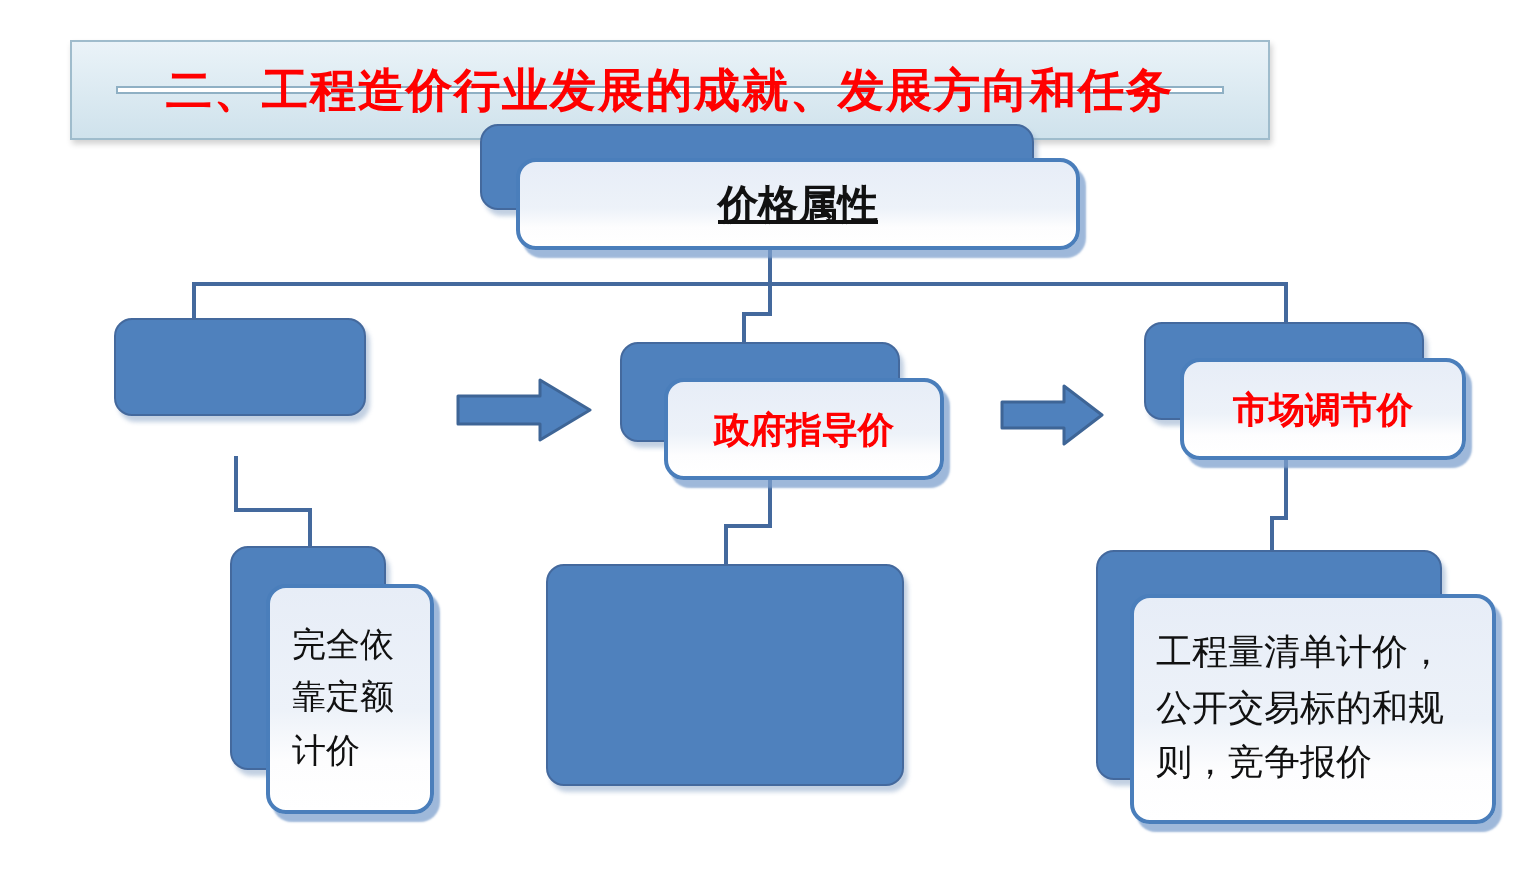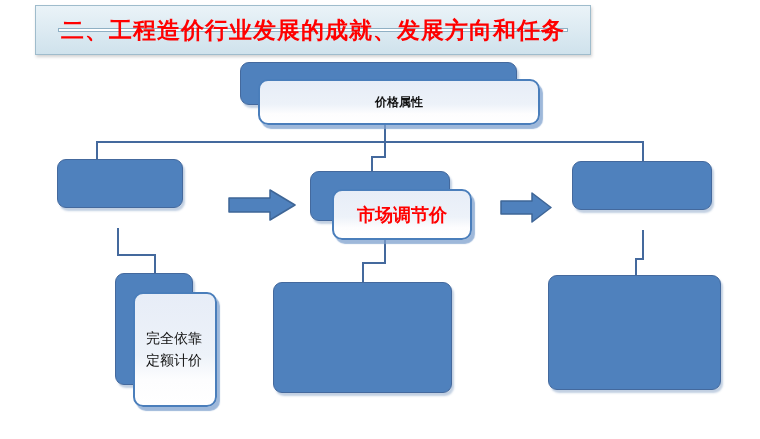--- a/index.html
+++ b/index.html
@@ -3,21 +3,21 @@
 <meta charset="utf-8">
 <style>
   html,body { margin:0; padding:0; background:#fff; }
   .canvas {
     position:relative; width:760px; height:439px; background:#ffffff;
     overflow:hidden; font-family:"Liberation Sans", sans-serif;
   }
 
   
   .title-outer {
-    position:absolute; left:35px; top:5px; width:556px; height:50px;
+    position:absolute; left:35px; top:20px; width:600px; height:50px;
     box-sizing:border-box; border:1px solid #9fbccc;
     background:linear-gradient(180deg,#eaf3f8 0%,#cfe2ec 100%);
     padding:22px; box-shadow:1px 2px 3px rgba(0,0,0,0.18);
   }
   .title-inner {
     box-sizing:border-box; width:100%; height:100%;
     border:1px solid #8fb0c4; background:#ffffff;
     display:flex; align-items:center; justify-content:center;
   }
   .title-text {
@@ -41,23 +41,23 @@
     box-shadow:2px 3px 2px rgba(120,150,190,0.45);
   }
   .white-box {
     position:absolute; box-sizing:border-box;
     border:2px solid #4a7ebb; border-radius:10px;
     background:linear-gradient(180deg,#e7edf7 0%,#edf2f9 55%,#fdfdfe 78%,#ffffff 100%);
     box-shadow:3px 4px 1px rgba(125,160,205,0.75);
     display:flex; align-items:center; justify-content:center;
   }
   .label-red { color:#ff0000; font-weight:bold; font-size:18px; white-space:nowrap; }
-  .label-black { color:#111; font-size:12px; font-weight:bold; }
+  .label-black { color:#111; font-size:20px; font-weight:bold;text-decoration:underline; }
   .detail-text {
-    color:#111; font-size:14px; line-height:1.55; text-align:left;
+    color:#111; font-size:17px; line-height:1.55; text-align:left;
     padding:4px 8px 4px 11px;
   }
 
   .line { position:absolute; background:#44699d; }
 
   .arrow-svg { position:absolute; }
 </style>
 </head>
 <body>
 
@@ -96,31 +96,37 @@
   </div>
 
   <div class="blue-rect" style="left:57px;top:159px;width:126px;height:49px;"></div>
 
   <svg class="arrow-svg" style="left:228px;top:187px;" width="70" height="36" viewBox="0 0 70 36">
     <polygon points="1,11 42,11 42,3 67,18 42,33 42,25 1,25" fill="#4f81bd" stroke="#3e6596" stroke-width="1.5" stroke-linejoin="round"></polygon>
   </svg>
 
   <div class="blue-rect" style="left:310px;top:171px;width:140px;height:50px;"></div>
   <div class="white-box" style="left:332px;top:189px;width:140px;height:51px;">
-    <span class="label-red">市场调节价</span>
+    <span class="label-red">政府指导价</span>
   </div>
 
   <svg class="arrow-svg" style="left:500px;top:190px;" width="54" height="35" viewBox="0 0 54 35">
     <polygon points="1,11 32,11 32,3 51,17.5 32,32 32,24 1,24" fill="#4f81bd" stroke="#3e6596" stroke-width="1.5" stroke-linejoin="round"></polygon>
   </svg>
 
   <div class="blue-rect" style="left:572px;top:161px;width:140px;height:49px;"></div>
+  <div class="white-box" style="left:590px;top:179px;width:143px;height:51px;">
+    <span class="label-red">市场调节价</span>
+  </div>
 
   <div class="blue-rect" style="left:115px;top:273px;width:78px;height:112px;"></div>
   <div class="white-box" style="left:133px;top:292px;width:84px;height:115px;">
     <div class="detail-text">完全依靠定额计价</div>
   </div>
 
   <div class="blue-rect" style="left:273px;top:282px;width:179px;height:111px;"></div>
 
   <div class="blue-rect" style="left:548px;top:275px;width:173px;height:115px;"></div>
+  <div class="white-box" style="left:565px;top:297px;width:183px;height:115px;">
+    <div class="detail-text" style="font-size:18px;">工程量清单计价，公开交易标的和规则，竞争报价</div>
+  </div>
 
 </div>
 
 </body></html>

